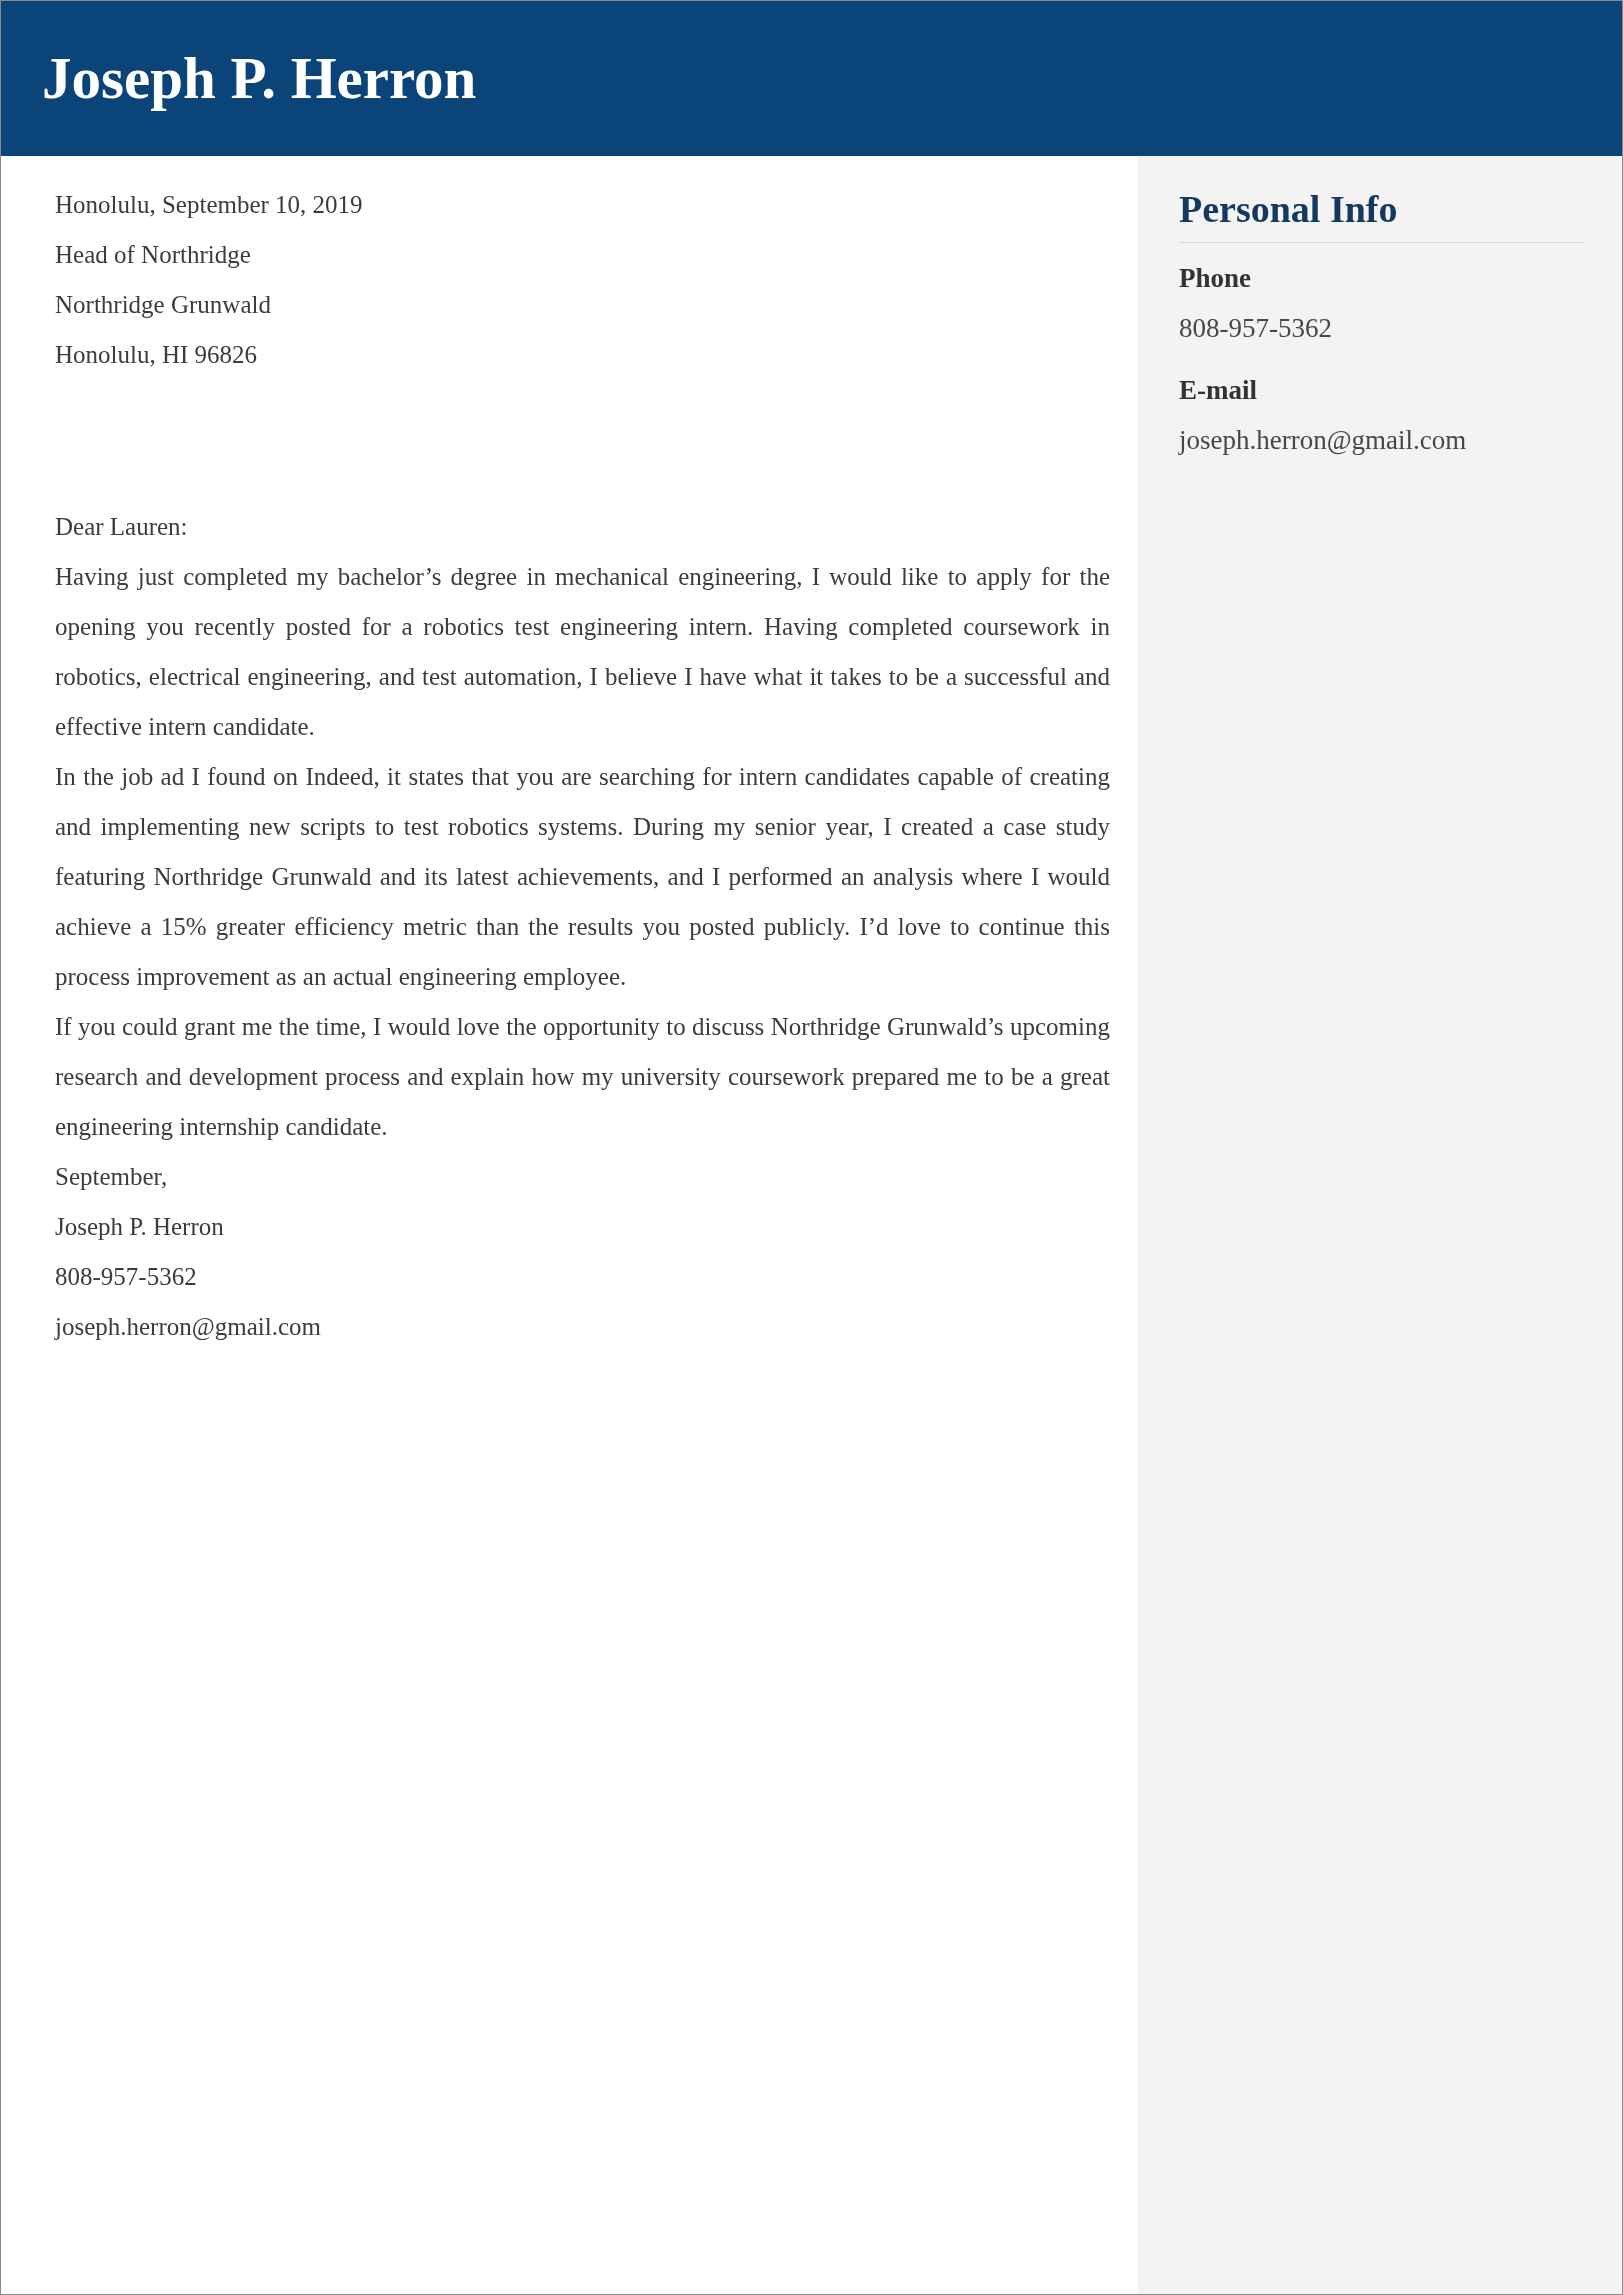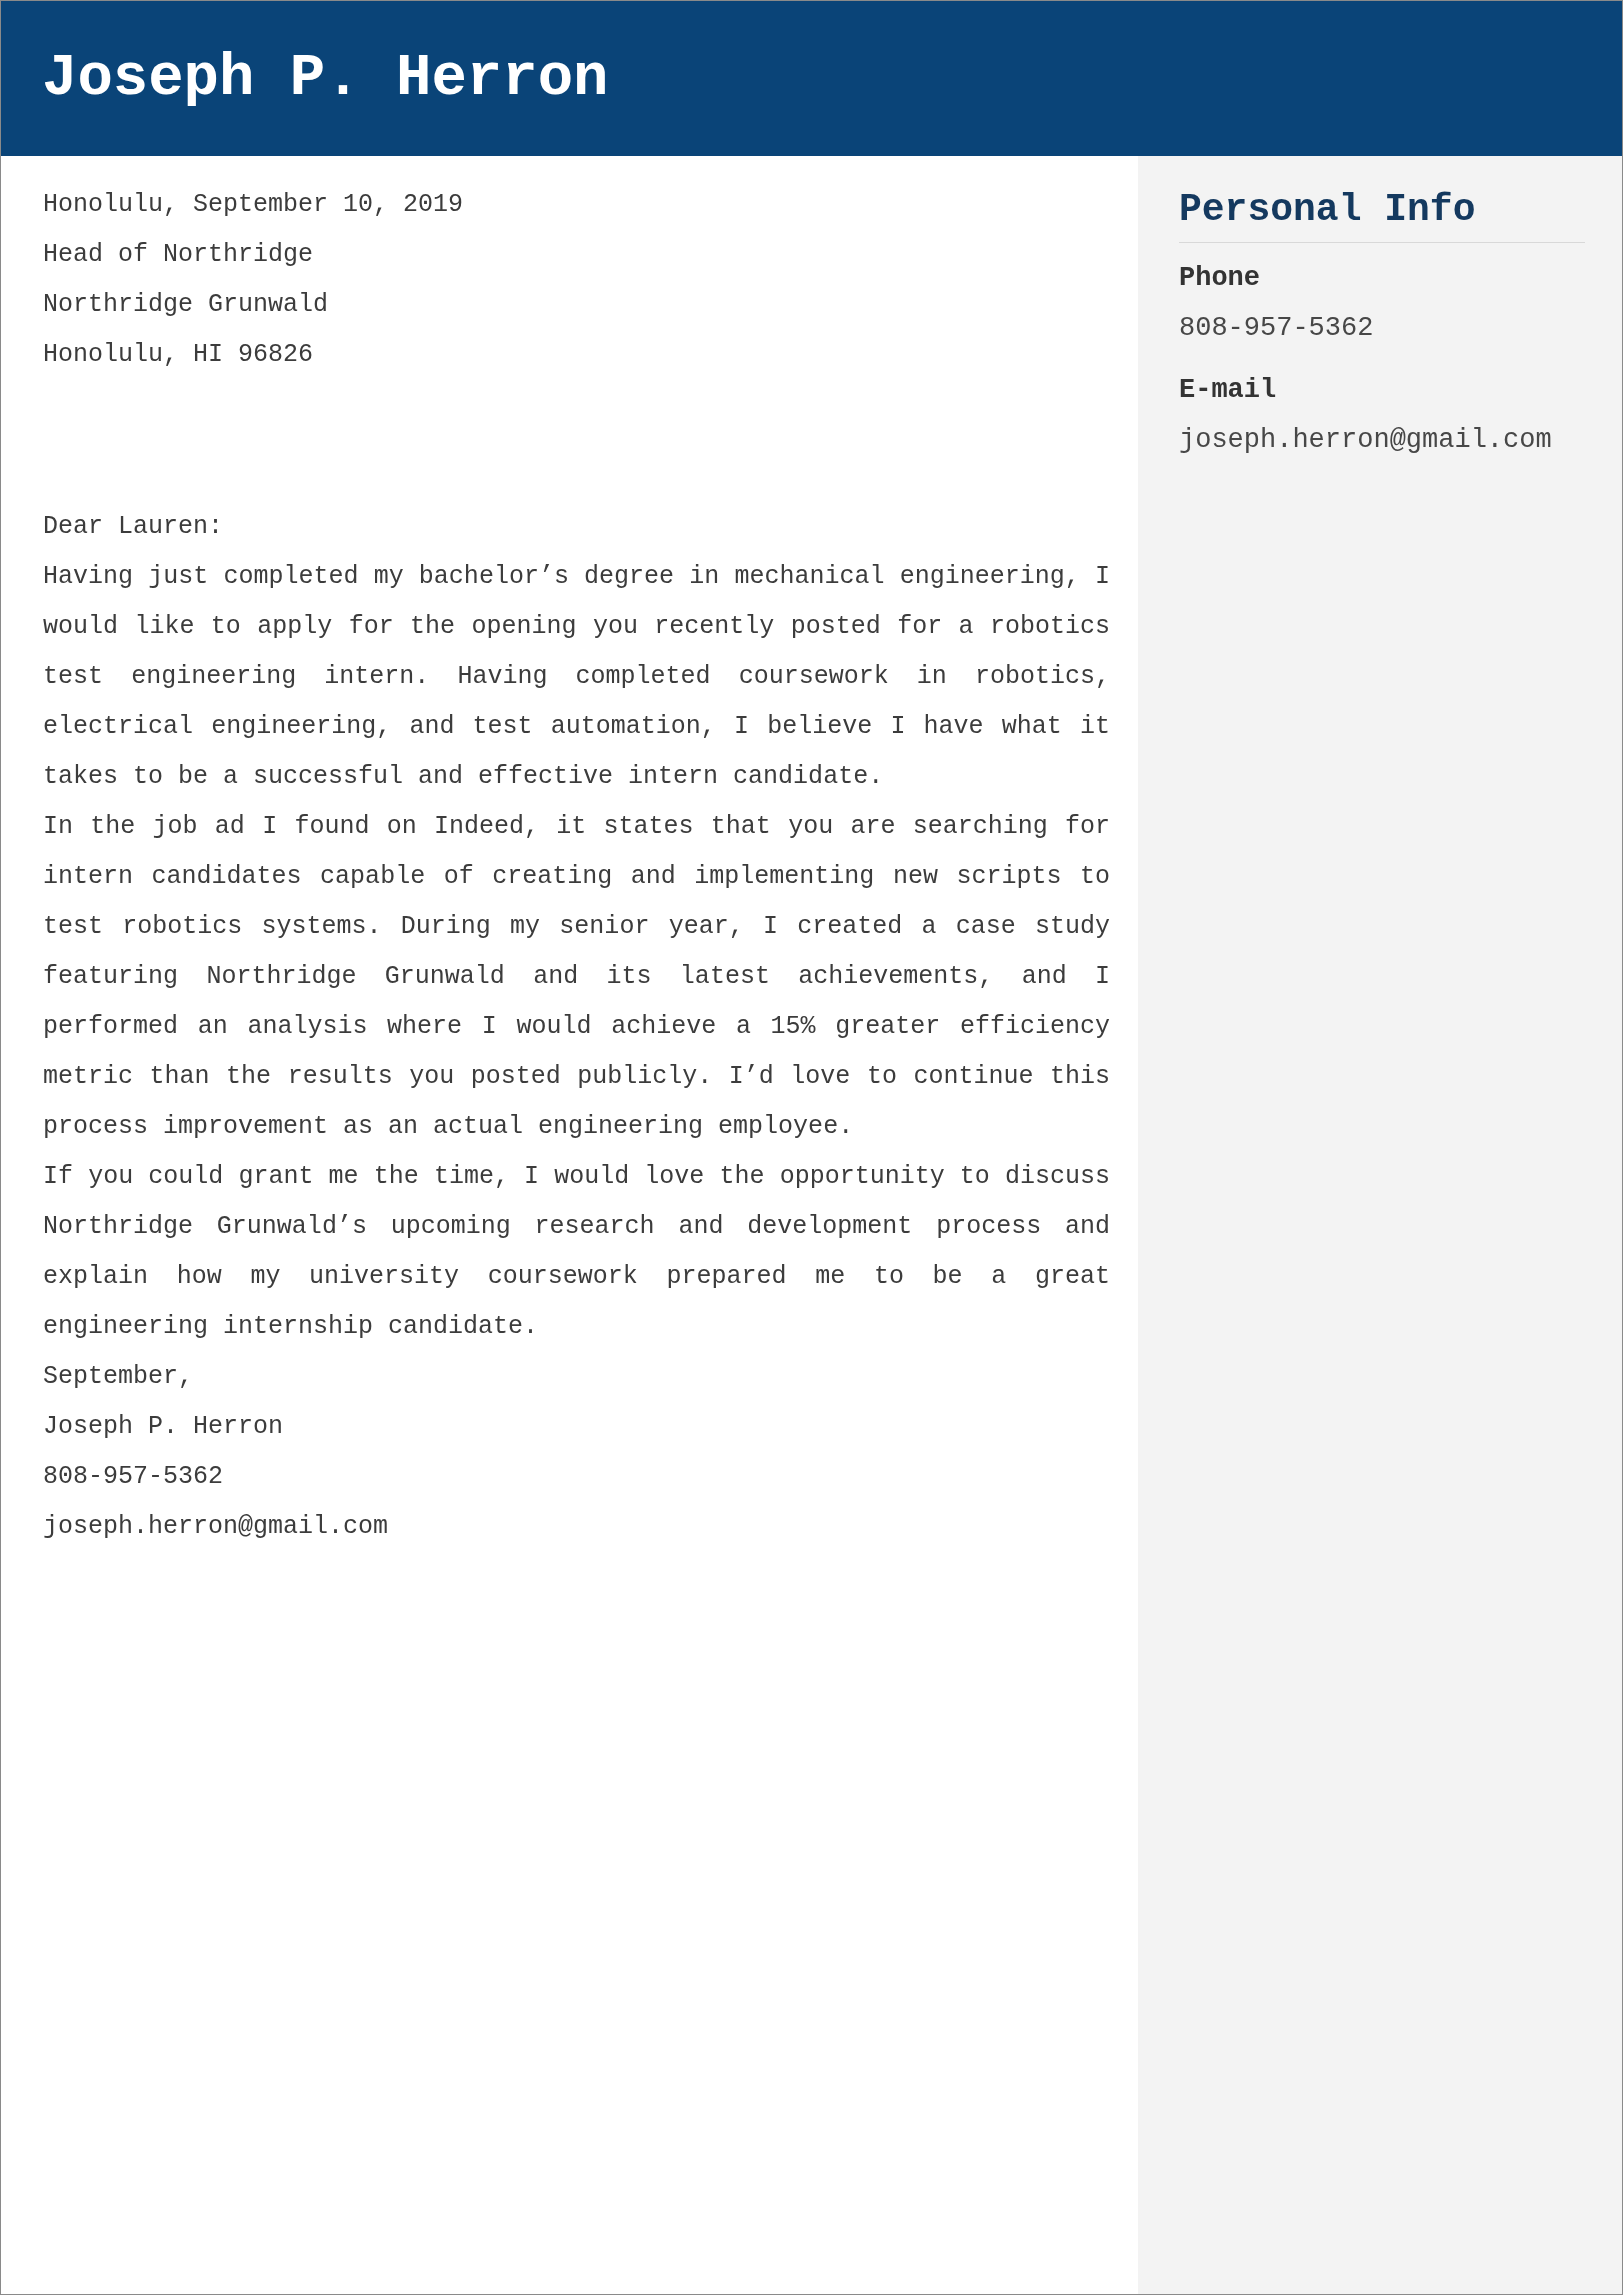--- a/index.html
+++ b/index.html
@@ -4,21 +4,21 @@
 <style>
   html, body { margin: 0; padding: 0; background: #e8e8e8; }
   * { box-sizing: border-box; }
 
   .page {
     position: relative;
     width: 1623px;
     height: 2295px;
     background: #ffffff;
     border: 1.2px solid #8a8a8a;
-    font-family: Liberation Mono, monospace;
+    font-family: Liberation Serif, serif;
     overflow: hidden;
   }
 
   
   .header {
     height: 155px;
     background: var(--header-bg, #0a4478);
     display: flex;
     align-items: center;
     padding-left: 41px;
@@ -29,20 +29,21 @@
     font-size: 59px;
     font-weight: bold;
     line-height: 59px;
     letter-spacing: 0;
   }
 
   
   .content {
     display: flex;
     height: calc(2295px - 155px - 2.4px);
+    padding-left: 12px;
   }
 
   main.letter {
     flex: 1 1 auto;
     background: #ffffff;
     padding: 24px 28px 0 42px;
     color: var(--body-text, #3c3c3c);
     font-size: 25px;
     line-height: 50px;
   }

